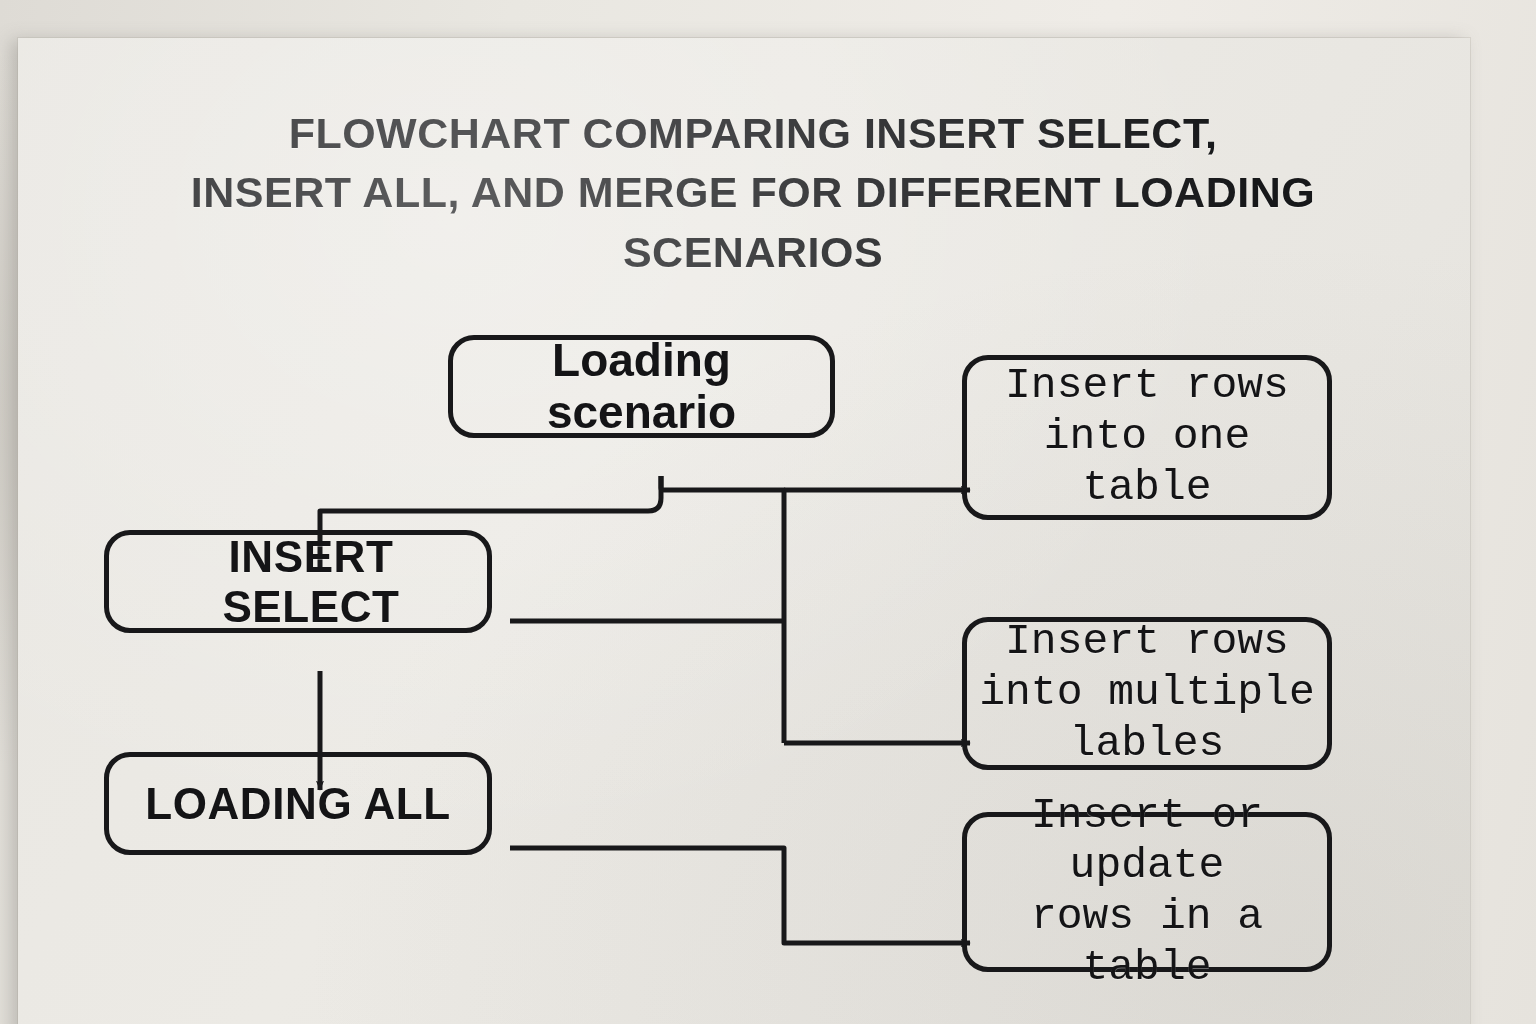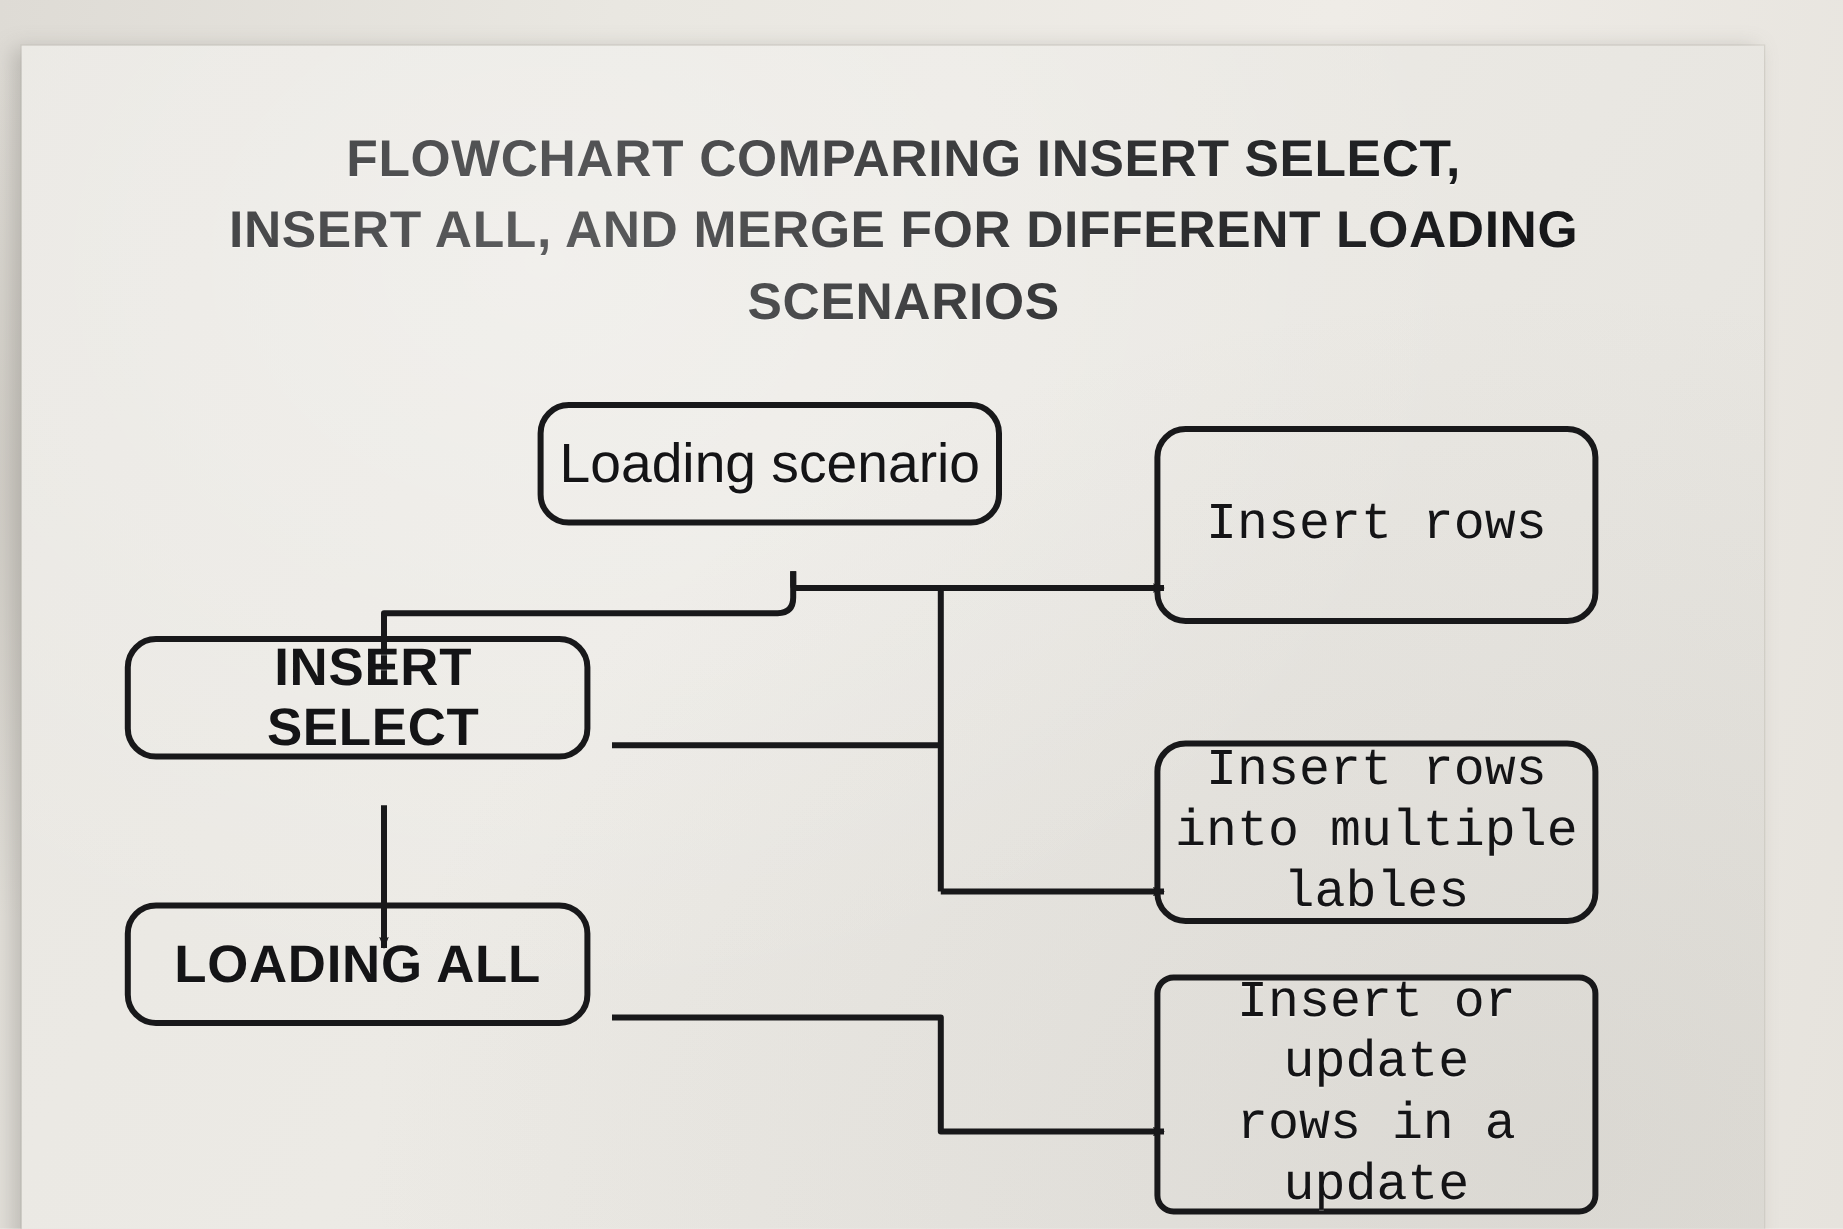--- a/index.html
+++ b/index.html
@@ -74,21 +74,21 @@
     justify-content: center;
     text-align: center;
     border: 5px solid #18181a;
     border-radius: 26px;
     background: transparent;
     color: #141416;
     z-index: 3;
     text-shadow: 0 1px 0 rgba(255,255,255,0.35);
   }
   .node .label { display: block; padding: 0 8px; }
-  .node.plain { font-weight: 400; font-size: 46px; line-height: 1.12; }
+  .node.plain { font-weight: 700; font-size: 46px; line-height: 1.12; }
   .node.strong { font-weight: 700; font-size: 44px; letter-spacing: 0.6px; }
   .node.two-line { font-size: 43px; line-height: 1.18; font-family: Liberation Mono, monospace; }
 
   
   #wires {
     position: absolute;
     left: 0; top: 0;
     width: 1536px; height: 1024px;
     z-index: 2;
     pointer-events: none;
@@ -141,31 +141,32 @@
       <span class="label">INSERT SELECT</span>
     </div>
 
     <div class="node strong" style="left:86px; top:714px; width:388px; height:103px;">
       <span class="label">LOADING ALL</span>
     </div>
 
     <div class="node two-line" style="left:944px; top:317px; width:370px; height:165px;">
       <span class="label">
         <span>Insert rows</span><br>
+        <span>into one table</span>
       </span>
     </div>
 
     <div class="node two-line" style="left:944px; top:579px; width:370px; height:153px;">
       <span class="label">
         <span>Insert rows</span><br>
         <span>into multiple lables</span>
       </span>
     </div>
 
-    <div class="node two-line" style="left:944px; top:774px; width:370px; height:200px;border-radius:16px;">
+    <div class="node two-line" style="left:944px; top:774px; width:370px; height:160px;">
       <span class="label">
         <span>Insert or update</span><br>
-        <span>rows in a update</span>
+        <span>rows in a table</span>
       </span>
     </div>
 
   </div>
 </div>
 
 </body></html>

